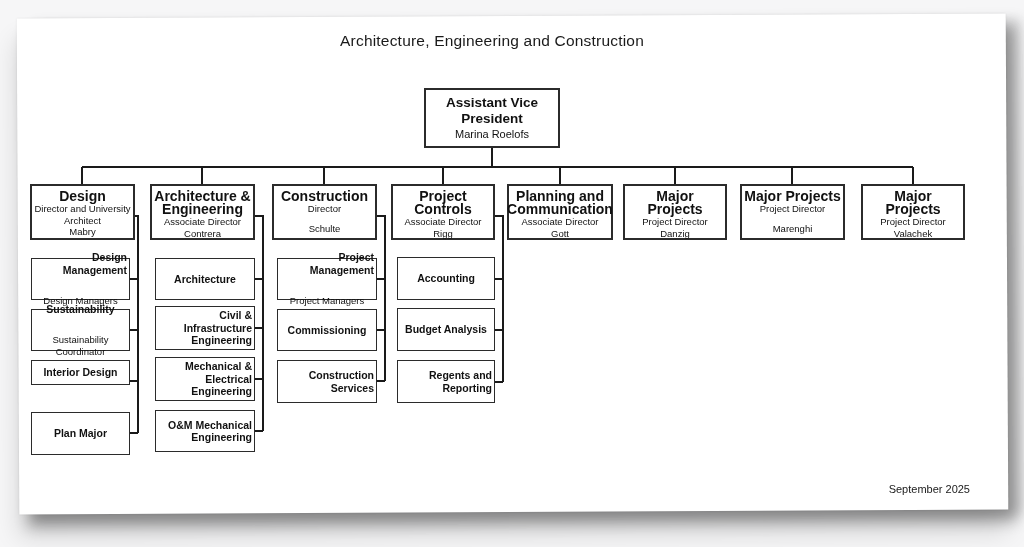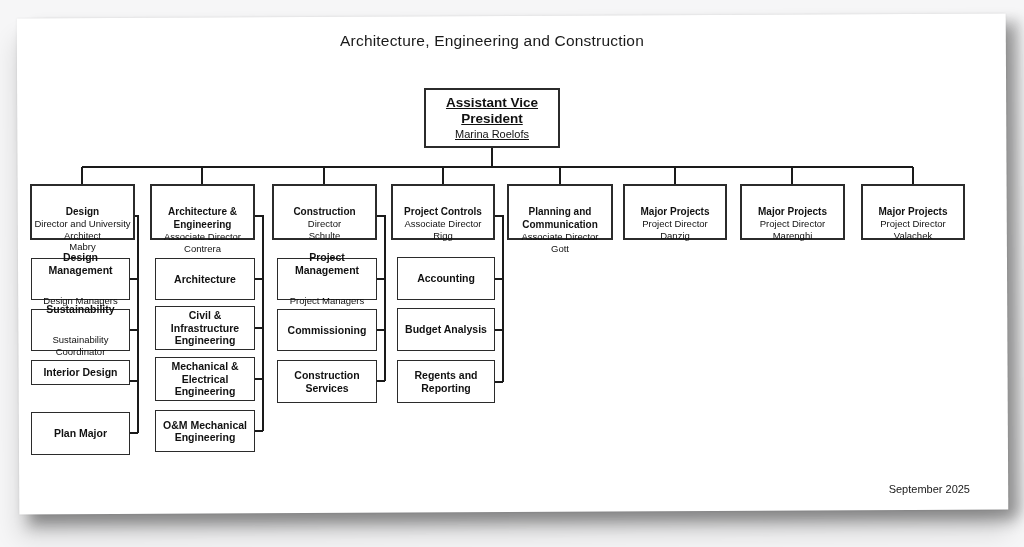--- a/index.html
+++ b/index.html
@@ -10,29 +10,29 @@
          box-shadow:0 0 2px rgba(0,0,0,.10), 9px 12px 14px rgba(0,0,0,.30),
                     0 22px 26px rgba(0,0,0,.14), 16px 4px 12px rgba(0,0,0,.10);}
   .layer{position:absolute;left:0;top:0;width:1024px;height:547px;}
   .chart-title{position:absolute;left:0;top:32px;width:984px;text-align:center;
                font-size:15.5px;letter-spacing:.2px;color:#1a1a1a;}
   .date-label{position:absolute;right:54px;top:483px;font-size:11px;color:#1a1a1a;}
   .node{position:absolute;background:#fff;border:1.5px solid var(--border,#2b2b2b);
         box-sizing:border-box;display:flex;flex-direction:column;align-items:center;
         text-align:center;}
   .dept,.root-box{border-width:2px;}
-  .root-box{padding:5px 3px 2px;text-decoration:underline;}
+  .root-box{padding:5px 3px 2px;}
   .root-box .nb{font-weight:bold;font-size:13.5px;line-height:16px;}
   .root-box .nn{font-size:11px;line-height:14px;}
   .dept{padding:4px 2px 2px;}
-  .dept .nb{font-weight:bold;font-size:10px;line-height:13px;margin-top:15px;}
+  .dept .nb{font-weight:bold;font-size:14px;line-height:13px;}
   .dept .ns{font-size:9.5px;line-height:11.5px;}
   .dept .nn{font-size:9.5px;line-height:11px;margin-top:auto;padding-bottom:2px;}
   .unit{justify-content:center;padding:2px;}
-  .unit .nb{font-weight:bold;font-size:10.5px;line-height:12.5px;}
+  .unit .nb{font-weight:bold;font-size:10.5px;line-height:12.5px;text-align:right;}
   .unit .ns{font-size:9.5px;line-height:11.5px;margin-top:19px;}
   svg.wires{position:absolute;left:0;top:0;}
   svg.wires path{stroke:var(--line,#1a1a1a);fill:none;}
 </style>
 </head>
 <body>
 
 <div class="stage">
   <div class="sheet"></div>
 

